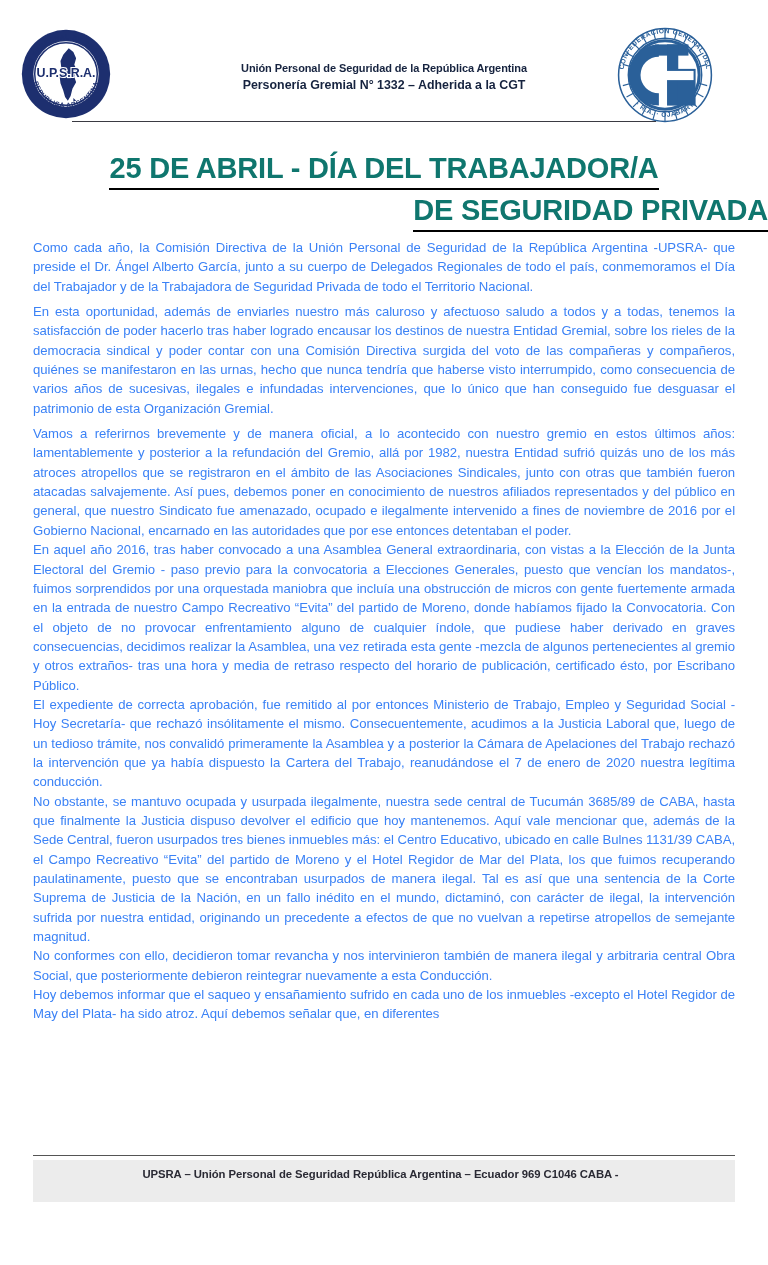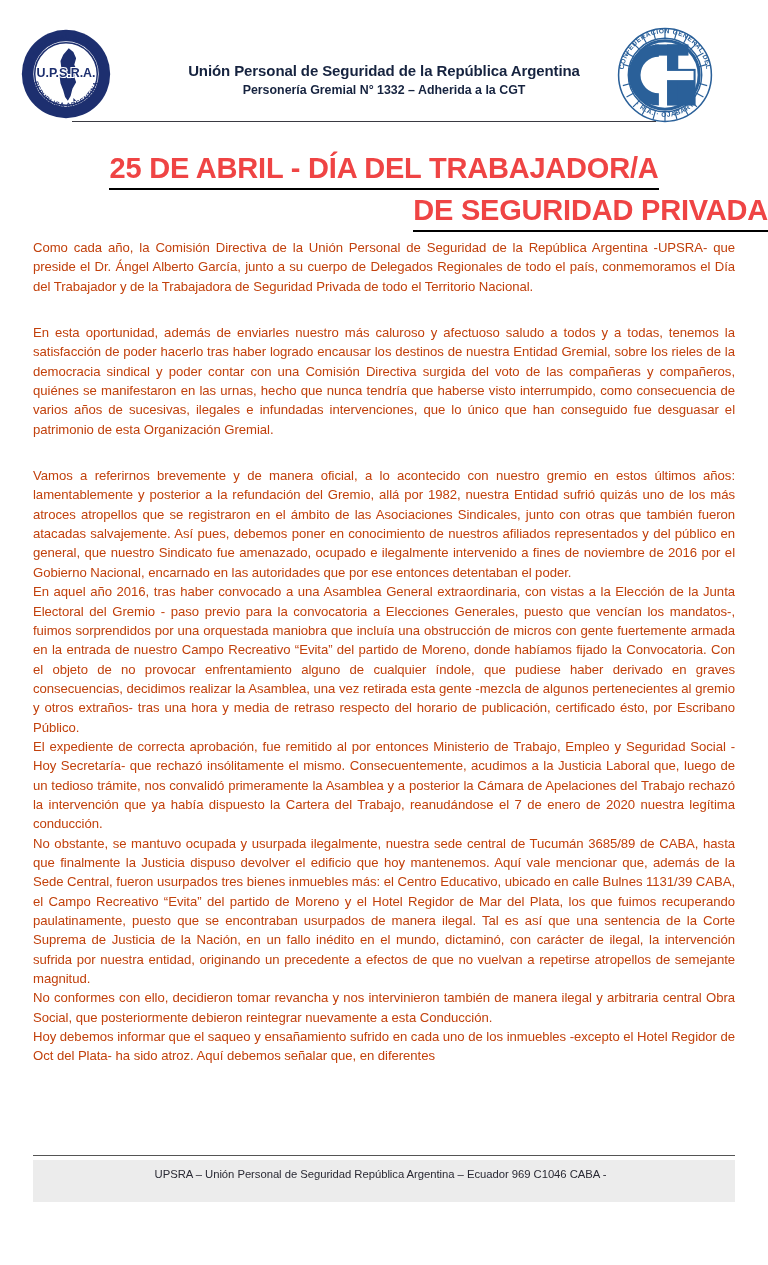--- a/index.html
+++ b/index.html
@@ -39,21 +39,21 @@
   .header-titles {
     position: absolute;
     left: 120px;
     top: 62px;
     width: 528px;
     text-align: center;
   }
   .org-name {
     font-family: "Liberation Sans Narrow", "Liberation Sans", sans-serif;
     font-weight: bold;
-    font-size: 15px;
+    font-size: 11px;
     letter-spacing: -0.1px;
     color: #16233f;
     line-height: 1.2;
     white-space: nowrap;
   }
   .org-sub {
     font-family: "Liberation Sans Narrow", "Liberation Sans", sans-serif;
     font-weight: bold;
     font-size: 12.4px;
     color: #16233f;
@@ -71,21 +71,21 @@
   }
 
   
   .doc-title {
     margin: 22px 0 0 0;
     text-align: center;
     font-family: "Liberation Sans Narrow", "Liberation Sans", sans-serif;
     font-weight: bold;
     font-size: 29px;
     line-height: 1.28;
-    color: #ef4444;
+    color: #0f766e;
     letter-spacing: -0.2px;
   }
   .doc-title .tl {
     display: inline-block;
     border-bottom: 2.4px solid #000;
     padding-bottom: 1px;
   }
   .doc-title .tl2 {
     margin-top: 2px;
     text-align: right;
@@ -97,25 +97,25 @@
     left: 33px;
     top: 238px;
     width: 702px;
   }
   p.para {
     margin: 0 0 0 0;
     font-size: 13.15px;
     line-height: 19.35px;
     text-align: justify;
     text-justify: inter-word;
-    color: #c2410c;
+    color: #3b82f6;
     font-family: "Liberation Sans Narrow", "Liberation Sans", sans-serif;
     letter-spacing: -0.05px;
   }
-  p.gap { margin-top: 27px; }
+  p.gap { margin-top: 6px; }
 
   
   .footer-rule {
     position: absolute;
     left: 33px;
     top: 1155px;
     width: 702px;
     border-top: 1.1px solid #555;
   }
   .footer-band {
@@ -129,20 +129,21 @@
   .footer-text {
     position: absolute;
     left: 33px;
     top: 1168px;
     width: 695px;
     text-align: center;
     font-family: "Liberation Sans Narrow", "Liberation Sans", sans-serif;
     font-size: 11.3px;
     color: #2a2a34;
     letter-spacing: -0.05px;
+    font-weight: bold;
   }
 </style>
 </head>
 <body>
 
 <div class="header">
 
   <div class="logo-upsra">
     <svg viewBox="0 0 100 100" width="92" height="92" aria-hidden="true">
       <defs>
@@ -231,18 +232,18 @@
 </div>
 
 <div class="body-wrap">
   <p class="para">Como cada año, la Comisión Directiva de la Unión Personal de Seguridad de la República Argentina -UPSRA- que preside el Dr. Ángel Alberto García, junto a su cuerpo de Delegados Regionales de todo el país, conmemoramos el Día del Trabajador y de la Trabajadora de Seguridad Privada de todo el Territorio Nacional.</p>
   <p class="para gap">En esta oportunidad, además de enviarles nuestro más caluroso y afectuoso saludo a todos y a todas, tenemos la satisfacción de poder hacerlo tras haber logrado encausar los destinos de nuestra Entidad Gremial, sobre los rieles de la democracia sindical y poder contar con una Comisión Directiva surgida del voto de las compañeras y compañeros, quiénes se manifestaron en las urnas, hecho que nunca tendría que haberse visto interrumpido, como consecuencia de varios años de sucesivas, ilegales e infundadas intervenciones, que lo único que han conseguido fue desguasar el patrimonio de esta Organización Gremial.</p>
   <p class="para gap"> Vamos a referirnos brevemente y de manera oficial, a lo acontecido con nuestro gremio en estos últimos años:  lamentablemente y posterior a la refundación del Gremio, allá por 1982, nuestra Entidad sufrió quizás uno de los más atroces atropellos que se registraron en el ámbito de las Asociaciones Sindicales, junto con otras que también fueron atacadas salvajemente. Así pues, debemos poner en conocimiento de nuestros afiliados representados y del público en general, que nuestro Sindicato fue amenazado, ocupado e ilegalmente intervenido a fines de noviembre de 2016 por el Gobierno Nacional, encarnado en las autoridades que por ese entonces detentaban el poder.</p>
   <p class="para">En aquel año 2016, tras haber convocado a una Asamblea General extraordinaria, con vistas a la Elección de la Junta Electoral del Gremio - paso previo para la convocatoria a Elecciones Generales, puesto que vencían los mandatos-, fuimos sorprendidos por una orquestada maniobra que incluía una obstrucción de micros con gente fuertemente armada en la entrada de nuestro Campo Recreativo “Evita” del partido de Moreno, donde habíamos fijado la Convocatoria. Con el objeto de no provocar enfrentamiento alguno de cualquier índole, que pudiese haber derivado en graves consecuencias, decidimos realizar la Asamblea, una vez retirada esta gente -mezcla de algunos pertenecientes al gremio y otros extraños- tras una hora y media de retraso respecto del horario de publicación, certificado ésto, por Escribano Público.</p>
   <p class="para">El expediente de correcta aprobación, fue remitido al por entonces Ministerio de Trabajo, Empleo y Seguridad Social -Hoy Secretaría- que rechazó insólitamente el mismo. Consecuentemente, acudimos a la Justicia Laboral que, luego de un tedioso trámite, nos convalidó primeramente la Asamblea y a posterior la Cámara de Apelaciones del Trabajo rechazó la intervención que ya había dispuesto la Cartera del Trabajo, reanudándose el 7 de enero de 2020 nuestra legítima conducción.</p>
   <p class="para"> No obstante, se mantuvo ocupada y usurpada ilegalmente, nuestra sede central de Tucumán 3685/89 de CABA, hasta que finalmente la Justicia dispuso devolver el edificio que hoy mantenemos. Aquí vale mencionar que, además de la Sede Central, fueron usurpados tres bienes inmuebles más: el Centro Educativo, ubicado en calle Bulnes 1131/39 CABA, el Campo Recreativo “Evita” del partido de Moreno y el Hotel Regidor de Mar del Plata, los que fuimos recuperando paulatinamente, puesto que se encontraban usurpados de manera ilegal. Tal es así que una sentencia de la Corte Suprema de Justicia de la Nación, en un fallo inédito en el mundo, dictaminó, con carácter de ilegal, la intervención sufrida por nuestra entidad, originando un precedente a efectos de que no vuelvan a repetirse atropellos de semejante magnitud.</p>
   <p class="para">No conformes con ello, decidieron tomar revancha y nos intervinieron también de manera ilegal y arbitraria central Obra Social, que posteriormente debieron reintegrar nuevamente a esta Conducción.</p>
-  <p class="para">Hoy debemos informar que el saqueo y ensañamiento sufrido en cada uno de los inmuebles -excepto el Hotel Regidor de Oct del Plata- ha sido atroz. Aquí debemos señalar que, en diferentes</p>
+  <p class="para">Hoy debemos informar que el saqueo y ensañamiento sufrido en cada uno de los inmuebles -excepto el Hotel Regidor de May del Plata- ha sido atroz. Aquí debemos señalar que, en diferentes</p>
 </div>
 
 <div class="footer-rule"></div>
 <div class="footer-band"></div>
 <div class="footer-text">UPSRA – Unión Personal de Seguridad República Argentina – Ecuador 969 C1046 CABA -</div>
 
 </body></html>

